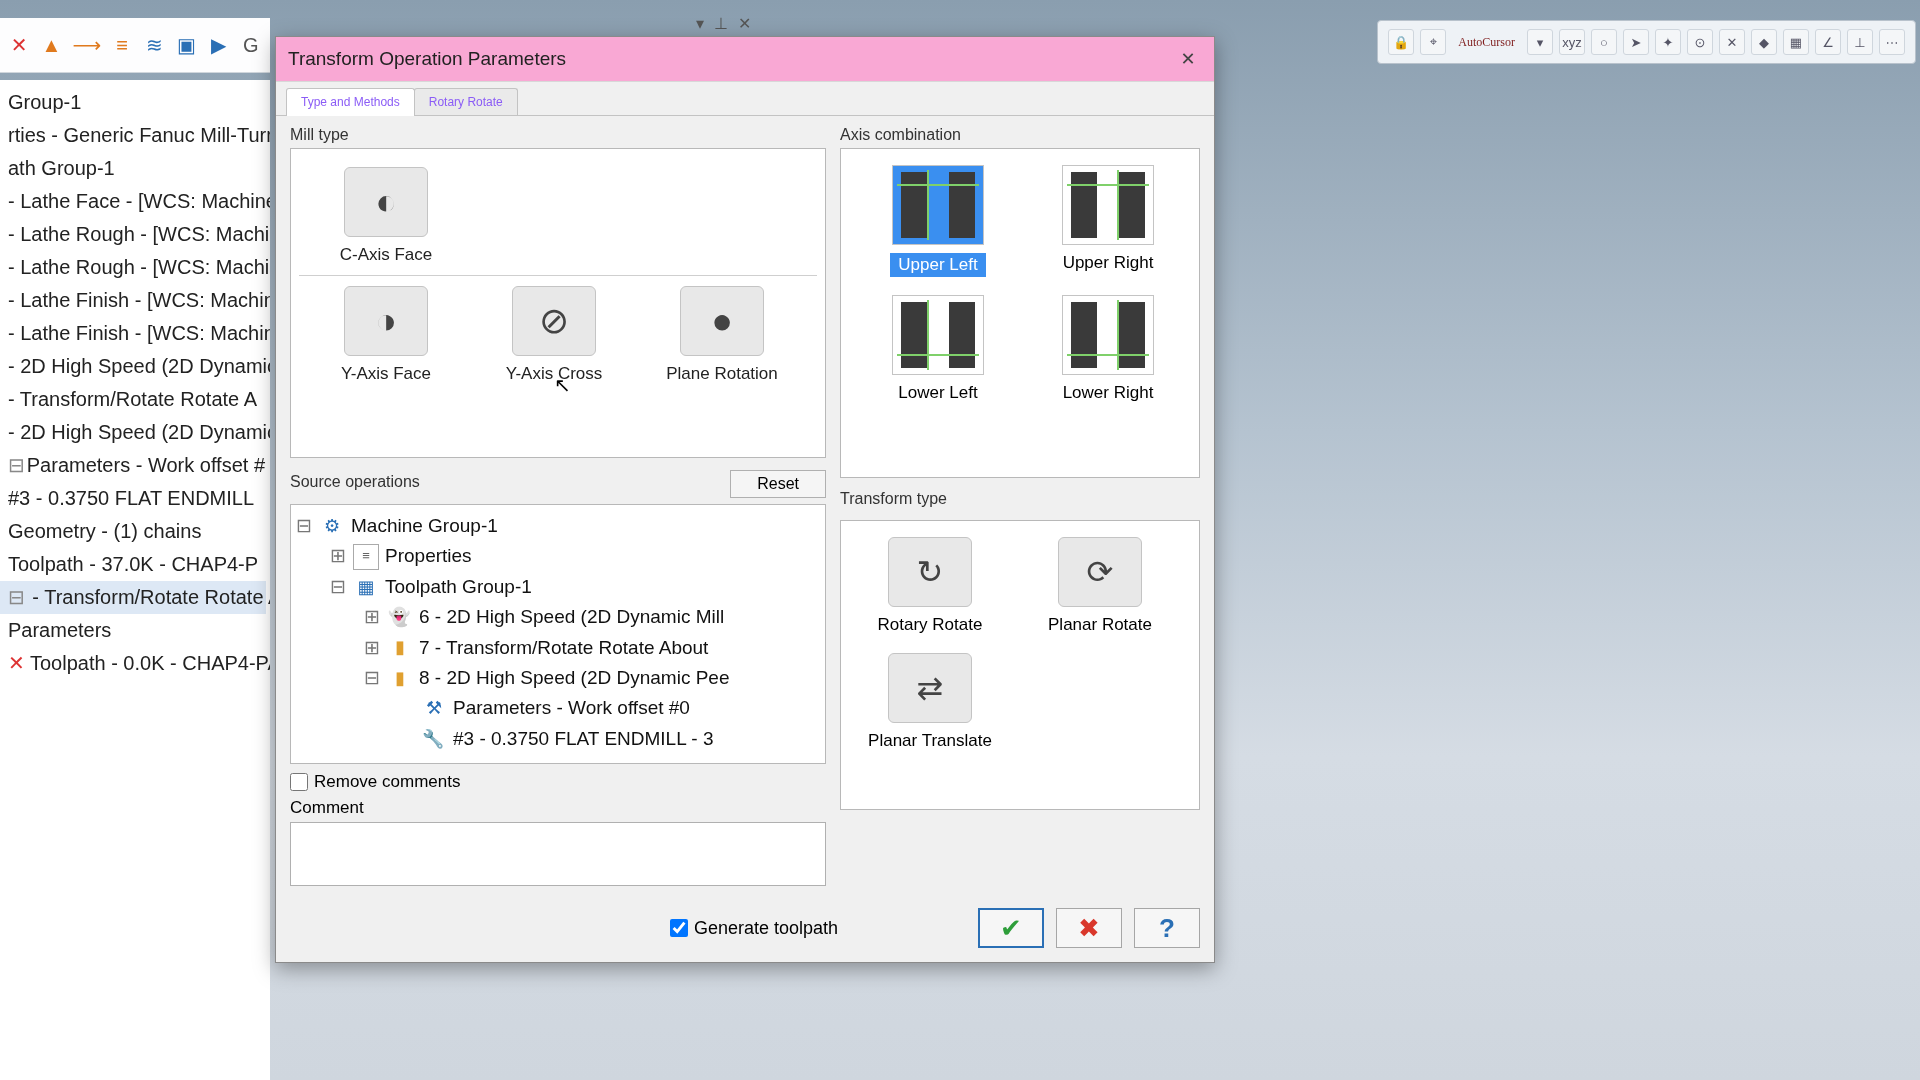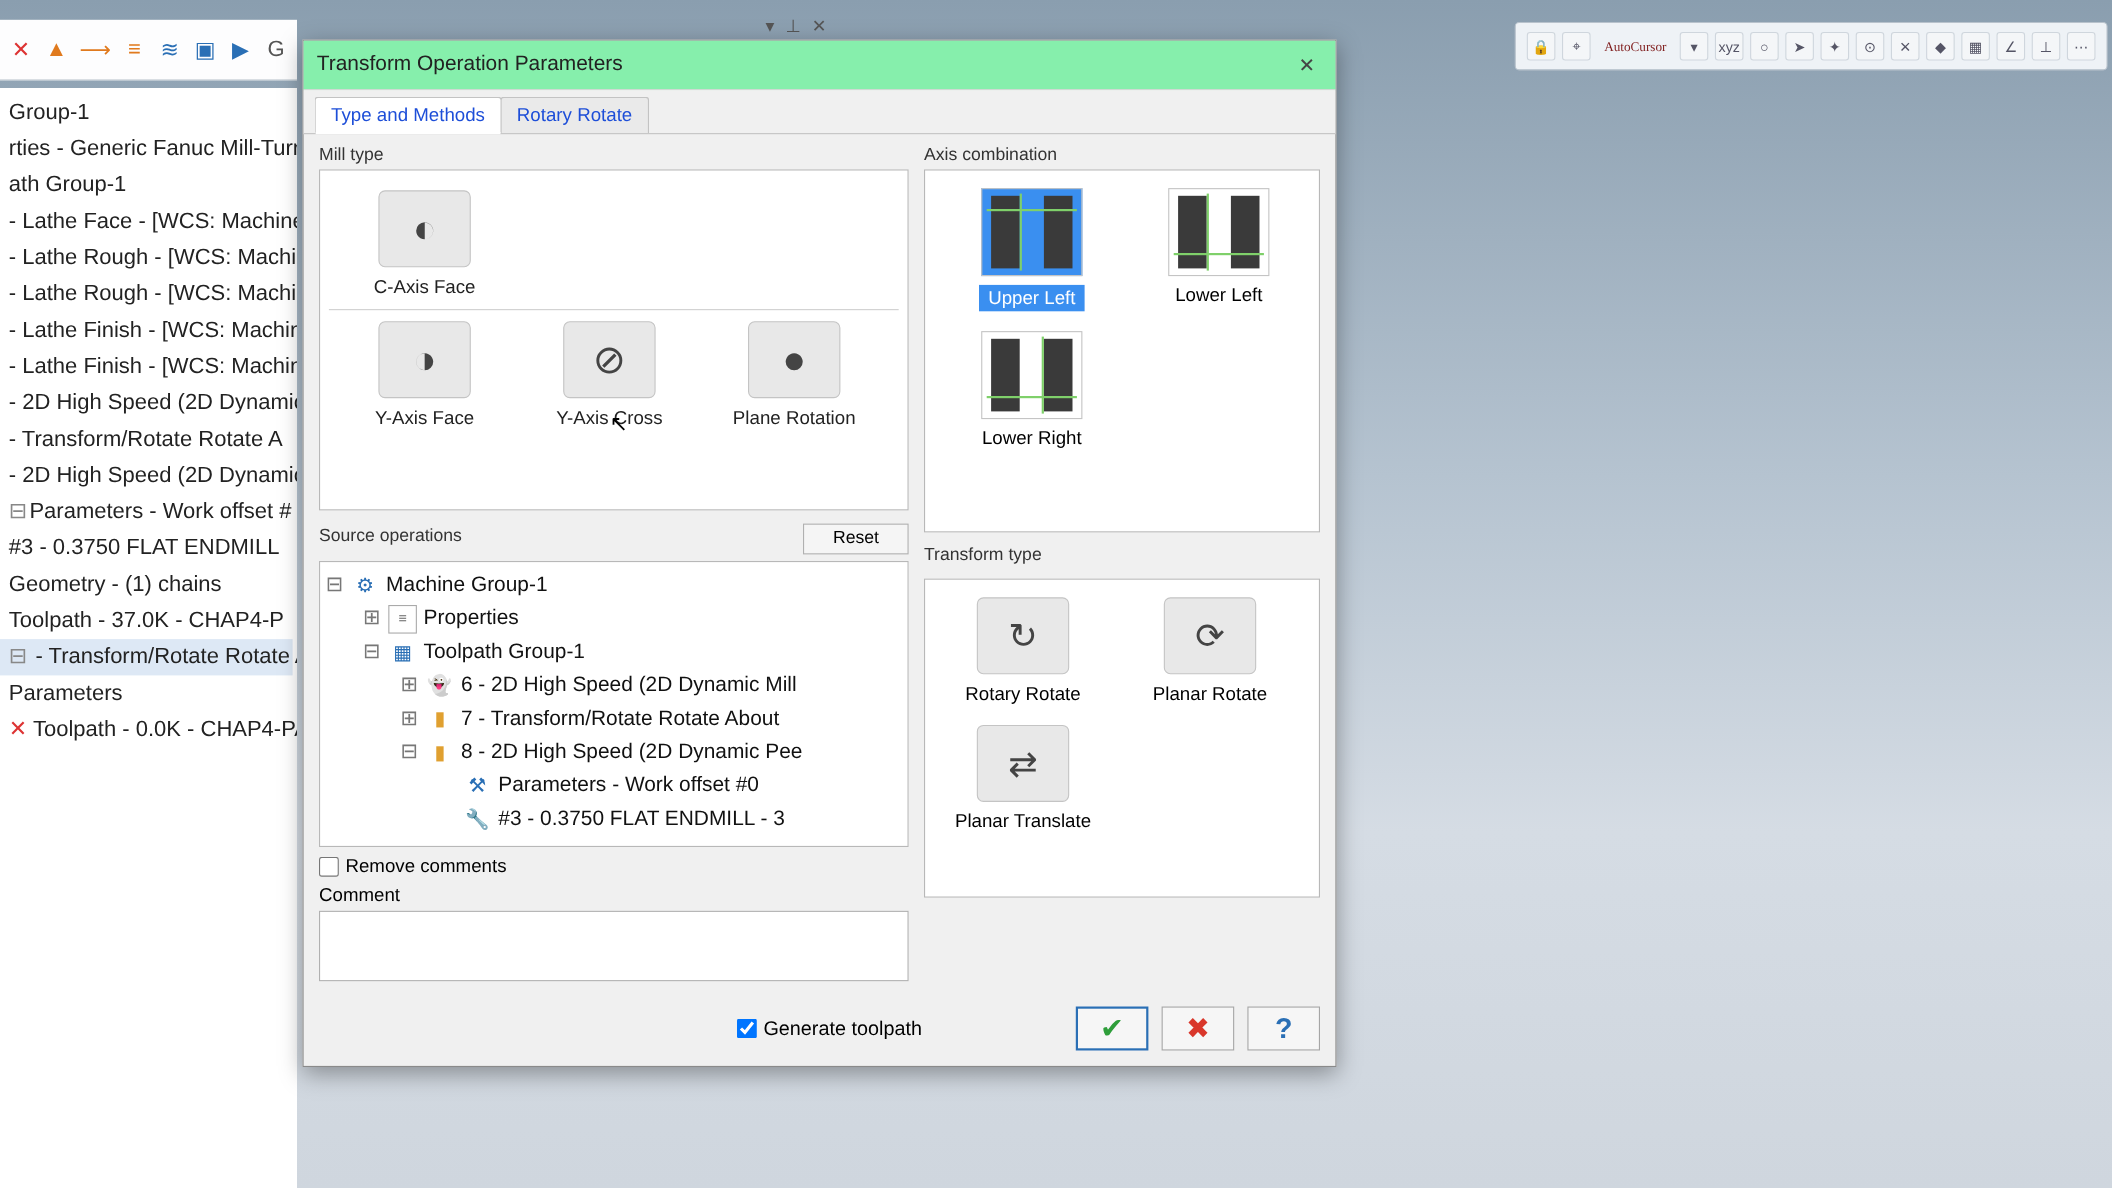--- a/index.html
+++ b/index.html
@@ -40,27 +40,27 @@
 .side-tree .row.sel { background: #dde8f5; }
 .side-tree .row .ex { color:#888; margin-right:2px; }
 
 
 .dialog {
   position: absolute; left: 275px; top: 36px; width: 940px;
   background: #f0f0f0; border: 1px solid #8a8a8a; box-shadow: 0 6px 20px rgba(0,0,0,.35);
 }
 .titlebar {
   display: flex; align-items: center; justify-content: space-between;
-  background: #86efac; padding: 8px 12px; border-bottom: 1px solid #d8d8d8;
+  background: #f9a8d4; padding: 8px 12px; border-bottom: 1px solid #d8d8d8;
 }
 .titlebar .t { font-size: 19px; color: #222; }
 .titlebar .close { width: 28px; height: 28px; display:flex;align-items:center;justify-content:center; color:#444; font-size:18px; cursor:pointer; }
 
 .tabs { display:flex; padding: 6px 10px 0 10px; gap:0; border-bottom:1px solid #c3c3c3; background:#f0f0f0;}
-.tab { padding: 6px 14px; font-size: 17px; border:1px solid #c3c3c3; border-bottom:none; background:#eaeaea; color:#1d4ed8; margin-right:-1px; border-radius:3px 3px 0 0; }
+.tab { padding: 6px 14px; font-size: 12px; border:1px solid #c3c3c3; border-bottom:none; background:#eaeaea; color:#8b5cf6; margin-right:-1px; border-radius:3px 3px 0 0; }
 .tab.active { background:#fff; position:relative; }
 .tab.active::after{content:"";position:absolute;left:0;right:0;bottom:-1px;height:2px;background:#fff;}
 
 .dlg-body { display:flex; gap:14px; padding:10px 14px 8px 14px; }
 .col-left { flex:1; }
 .col-right { width:360px; }
 
 .group-label { font-size:16px; color:#333; margin-bottom:4px; }
 .panel { border:1px solid #b8b8b8; background:#fff; padding:8px; }
 .mill-panel { height:310px; }
@@ -288,20 +288,29 @@
                 <div class="vbar r"></div>
                 <div class="hl" style="top:18px"></div>
                 <div class="vl" style="left:34px"></div>
               </div>
             <span class="lab">Upper Left</span>
           </div>
           <div class="axis-opt">
             <div class="glyph">
                 <div class="vbar l"></div>
                 <div class="vbar r"></div>
+                <div class="hl" style="top:18px"></div>
+                <div class="vl" style="right:34px"></div>
+              </div>
+            <span class="lab">Upper Right</span>
+          </div>
+          <div class="axis-opt">
+            <div class="glyph">
+                <div class="vbar l"></div>
+                <div class="vbar r"></div>
                 <div class="hl" style="bottom:18px"></div>
                 <div class="vl" style="left:34px"></div>
               </div>
             <span class="lab">Lower Left</span>
           </div>
           <div class="axis-opt">
             <div class="glyph">
                 <div class="vbar l"></div>
                 <div class="vbar r"></div>
                 <div class="hl" style="bottom:18px"></div>

